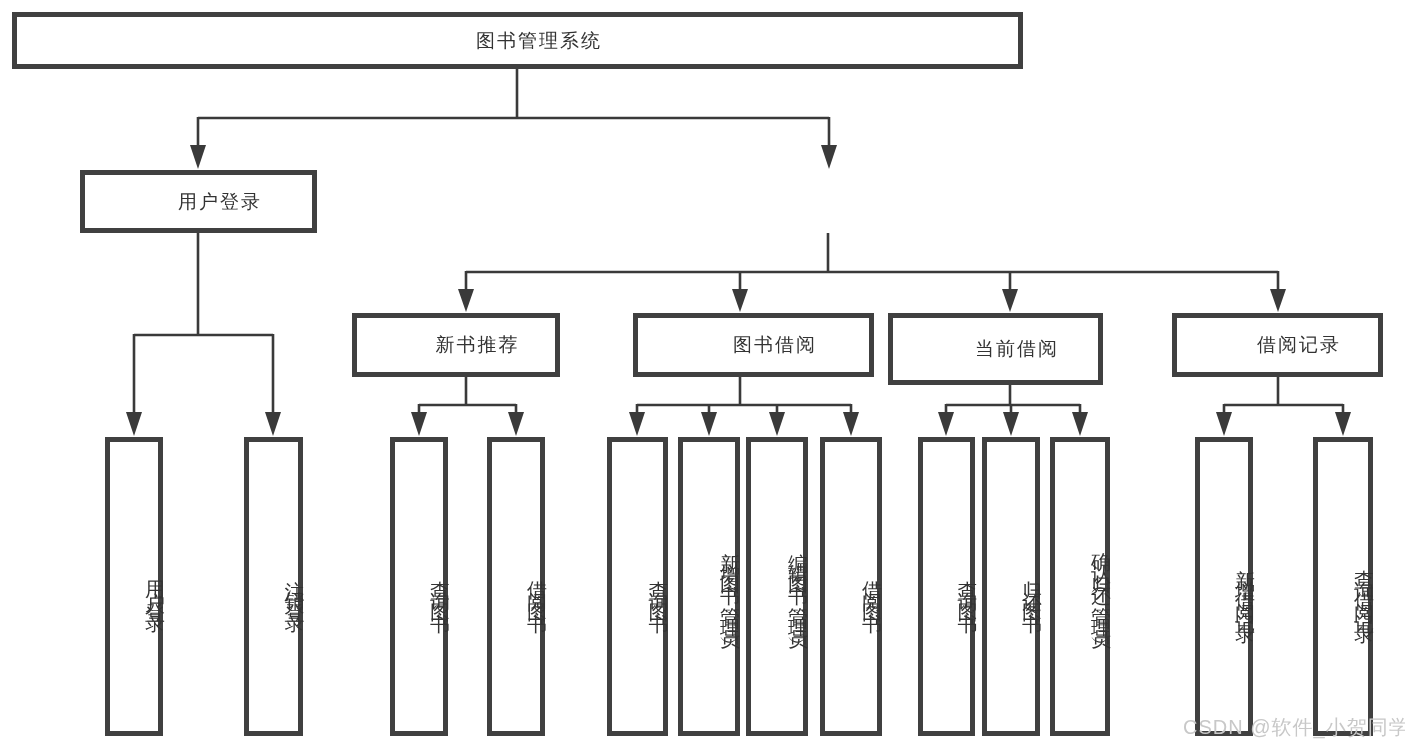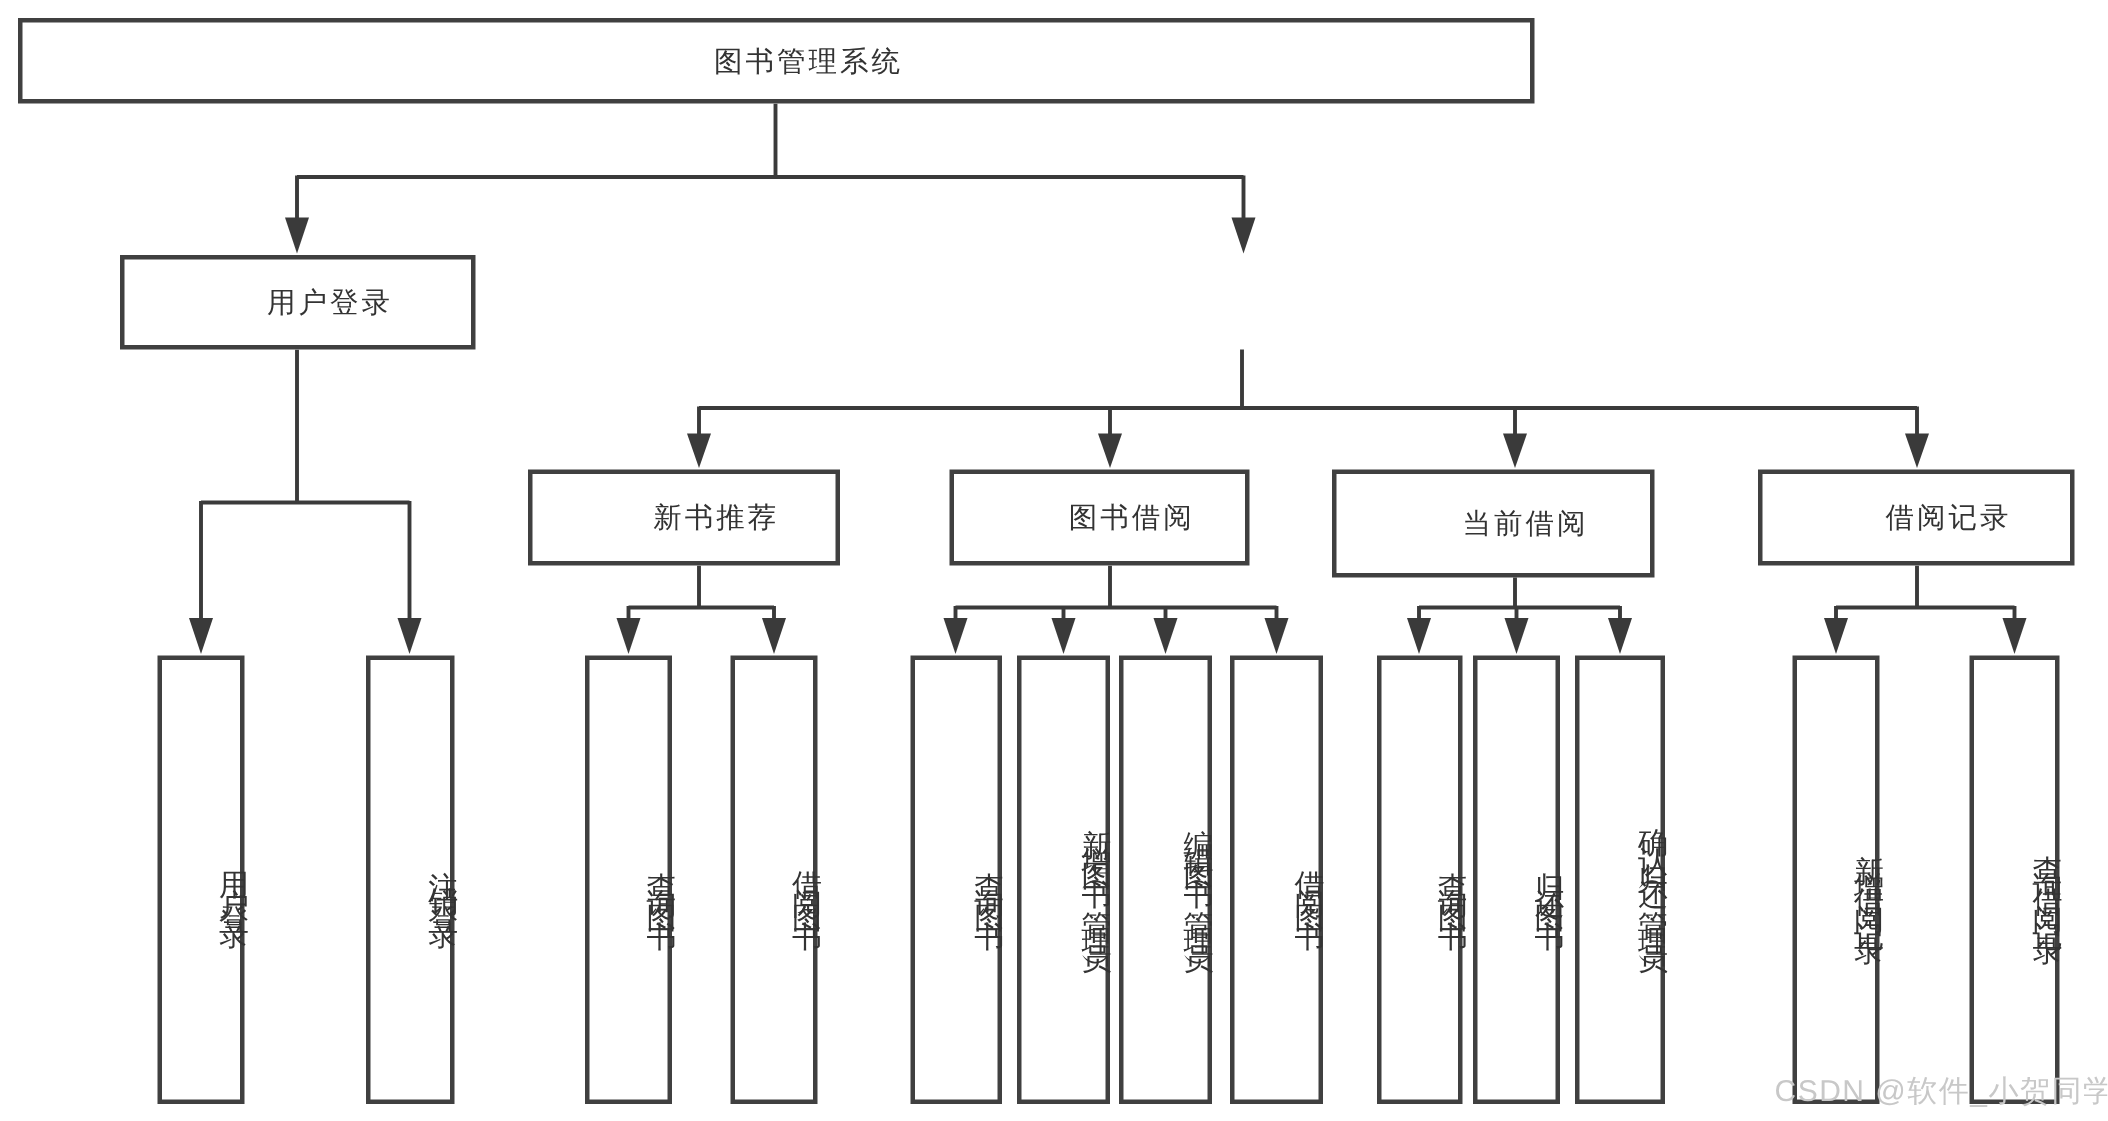--- a/index.html
+++ b/index.html
@@ -19,21 +19,21 @@
     position: absolute;
     left: 0;
     top: 0;
     width: 1405px;
     height: 747px;
     z-index: 1;
   }
   .node {
     position: absolute;
     box-sizing: border-box;
-    border: 3px solid #404040;
+    border: 5px solid #404040;
     background: #ffffff;
     display: flex;
     align-items: center;
     justify-content: center;
     z-index: 2;
     padding-left: 43px;
   }
   .node .hlabel {
     font-size: 19px;
     color: #333333;
@@ -138,21 +138,21 @@
     <span class="hlabel">图书管理系统</span>
   </div>
 
   <div class="node" style="left:80px;top:170px;width:237px;height:63px">
     <span class="hlabel">用户登录</span>
   </div>
 
   <div class="node" style="left:352px;top:313px;width:208px;height:64px">
     <span class="hlabel">新书推荐</span>
   </div>
-  <div class="node" style="left:633px;top:313px;width:200px;height:64px">
+  <div class="node" style="left:633px;top:313px;width:241px;height:64px">
     <span class="hlabel">图书借阅</span>
   </div>
   <div class="node" style="left:888px;top:313px;width:215px;height:72px">
     <span class="hlabel">当前借阅</span>
   </div>
   <div class="node" style="left:1172px;top:313px;width:211px;height:64px">
     <span class="hlabel">借阅记录</span>
   </div>
 
   <div class="node leaf" style="left:105px;width:58px">

